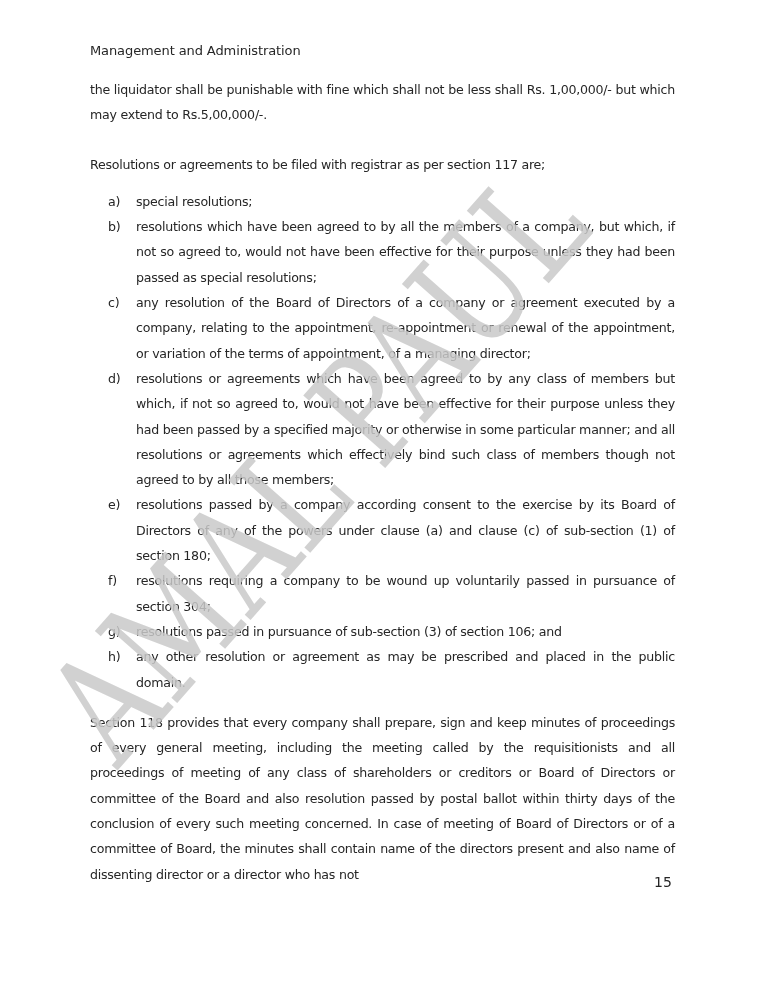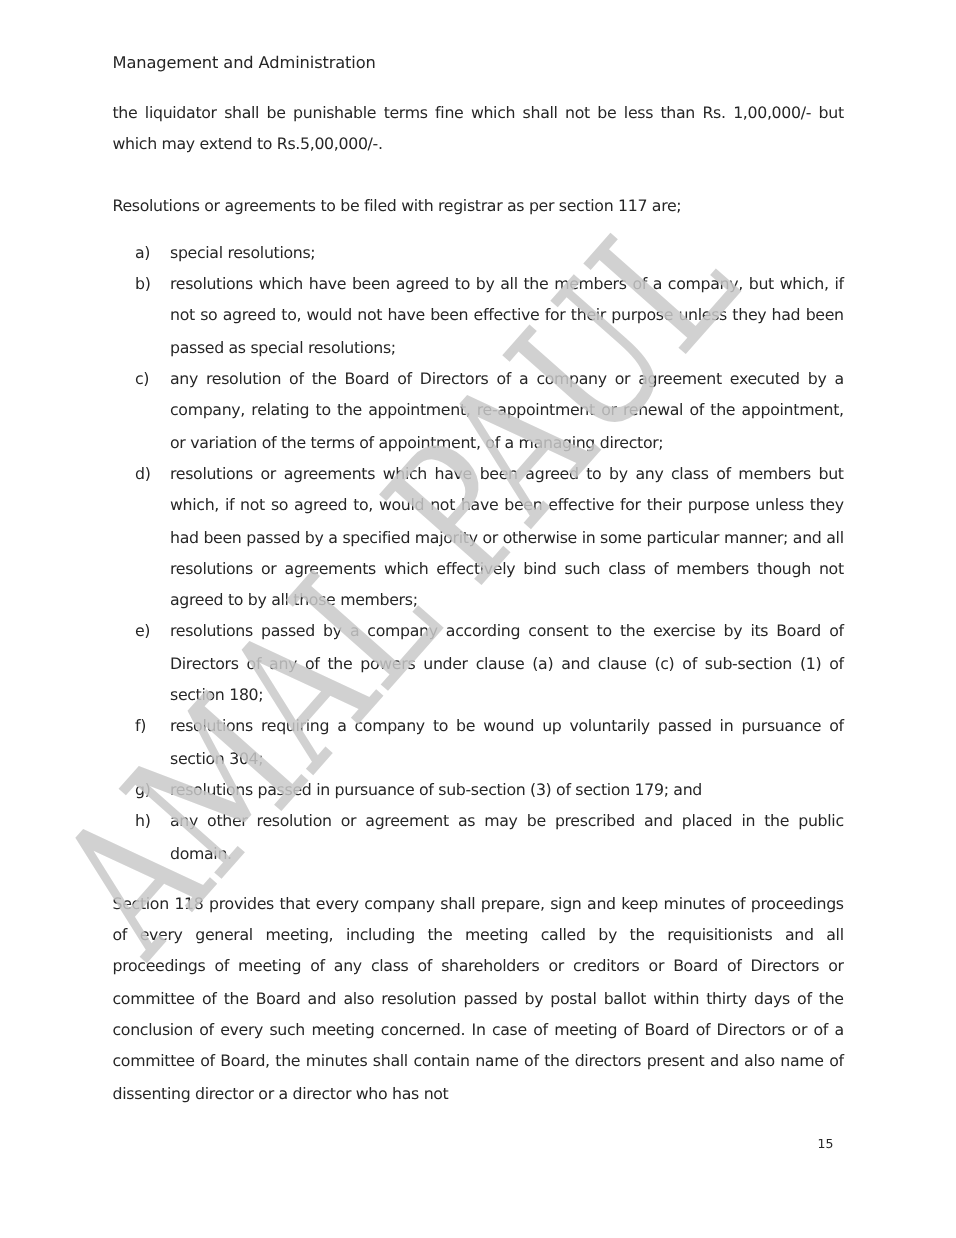--- a/index.html
+++ b/index.html
@@ -8,43 +8,43 @@
   .page { position:absolute; left:0; top:0; width:765px; height:990px; }
   .running-head { position:absolute; left:90px; top:43px; font-size:13px; letter-spacing:-0.1px; }
   .body { position:absolute; left:90px; top:77px; width:585px; font-size:12.6px; letter-spacing:-0.25px; }
   .para { margin:0; line-height:25.3px; text-align:justify; text-align-last:left; }
   .p-gap { margin-top:24px; }
   .list { margin:12px 0 0 0; padding:0; list-style:none; }
   .li { position:relative; padding-left:46px; line-height:25.3px; text-align:justify; text-align-last:left; }
   .marker { position:absolute; left:18px; top:0; }
   .heading { margin:14px 0 0 0; font-size:16.2px; font-weight:normal; letter-spacing:-0.2px; line-height:26px; }
   .section-para { margin-top:15px; }
-  .page-number { position:absolute; left:654px; top:910px; font-size:10px;text-align:center; }
+  .page-number { position:absolute; left:654px; top:874px; font-size:14px;text-align:center; }
   .watermark { position:absolute; left:0; top:0; width:765px; height:990px; pointer-events:none; }
   .watermark text { font-family:"DejaVu Serif", serif; font-size:150px; fill:#c9c9c9; fill-opacity:0.85; }
 </style>
 </head>
 <body>
 
 <div class="page">
 
   <div class="running-head">Management and Administration</div>
 
   <div class="body">
-    <p class="para">the liquidator shall be punishable terms fine which shall not be less than Rs. 1,00,000/- but which may extend to Rs.5,00,000/-.</p>
+    <p class="para">the liquidator shall be punishable with fine which shall not be less shall Rs. 1,00,000/- but which may extend to Rs.5,00,000/-.</p>
     <p class="para p-gap">Resolutions or agreements to be filed with registrar as per section 117 are;</p>
 
     <ul class="list">
       <li class="li"><span class="marker">a)</span><span>special resolutions;</span></li>
       <li class="li"><span class="marker">b)</span><span>resolutions which have been agreed to by all the members of a company, but which, if not so agreed to, would not have been effective for their purpose unless they had been passed as special resolutions;</span></li>
       <li class="li"><span class="marker">c)</span><span>any resolution of the Board of Directors of a company or agreement executed by a company, relating to the appointment, re-appointment or renewal of the appointment, or variation of the terms of appointment, of a managing director;</span></li>
       <li class="li"><span class="marker">d)</span><span>resolutions or agreements which have been agreed to by any class of members but which, if not so agreed to, would not have been effective for their purpose unless they had been passed by a specified majority or otherwise in some particular manner; and all resolutions or agreements which effectively bind such class of members though not agreed to by all those members;</span></li>
       <li class="li"><span class="marker">e)</span><span>resolutions passed by a company according consent to the exercise by its Board of Directors of any of the powers under clause (a) and clause (c) of sub-section (1) of section 180;</span></li>
       <li class="li"><span class="marker">f)</span><span>resolutions requiring a company to be wound up voluntarily passed in pursuance of section 304;</span></li>
-      <li class="li"><span class="marker">g)</span><span>resolutions passed in pursuance of sub-section (3) of section 179; and</span></li>
+      <li class="li"><span class="marker">g)</span><span>resolutions passed in pursuance of sub-section (3) of section 106; and</span></li>
       <li class="li"><span class="marker">h)</span><span>any other resolution or agreement as may be prescribed and placed in the public domain.</span></li>
     </ul>
 
     <p class="para section-para">Section 118 provides that every company shall prepare, sign and keep minutes of proceedings of every general meeting, including the meeting called by the requisitionists and all proceedings of meeting of any class of shareholders or creditors or Board of Directors or committee of the Board and also resolution passed by postal ballot within thirty days of the conclusion of every such meeting concerned. In case of meeting of Board of Directors or of a committee of Board, the minutes shall contain name of the directors present and also name of dissenting director or a director who has not</p>
   </div>
 
   <div class="page-number">15</div>
 
   <svg class="watermark" viewBox="0 0 765 990">
     <text x="0" y="0" transform="translate(118,770) rotate(-48.5)" textLength="720" lengthAdjust="spacingAndGlyphs">AMAL PAUL</text>

